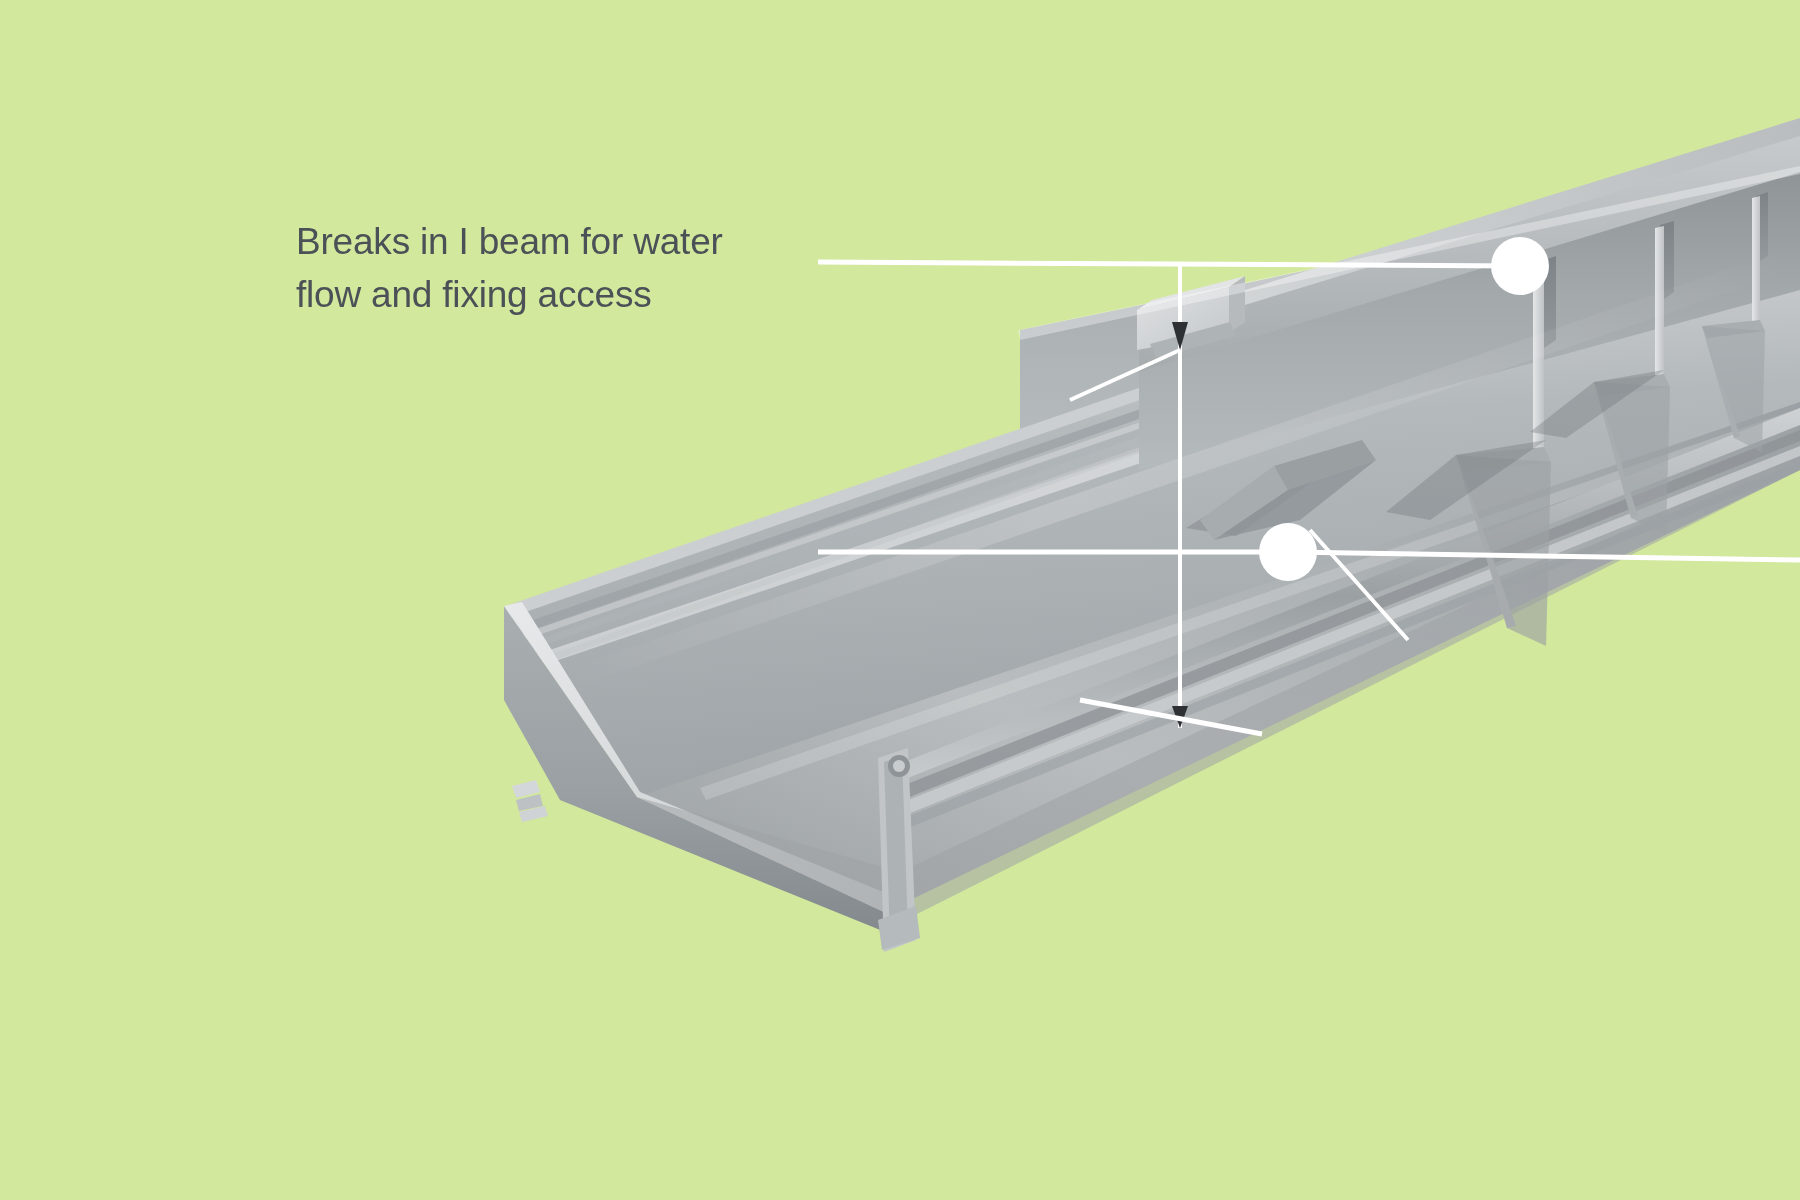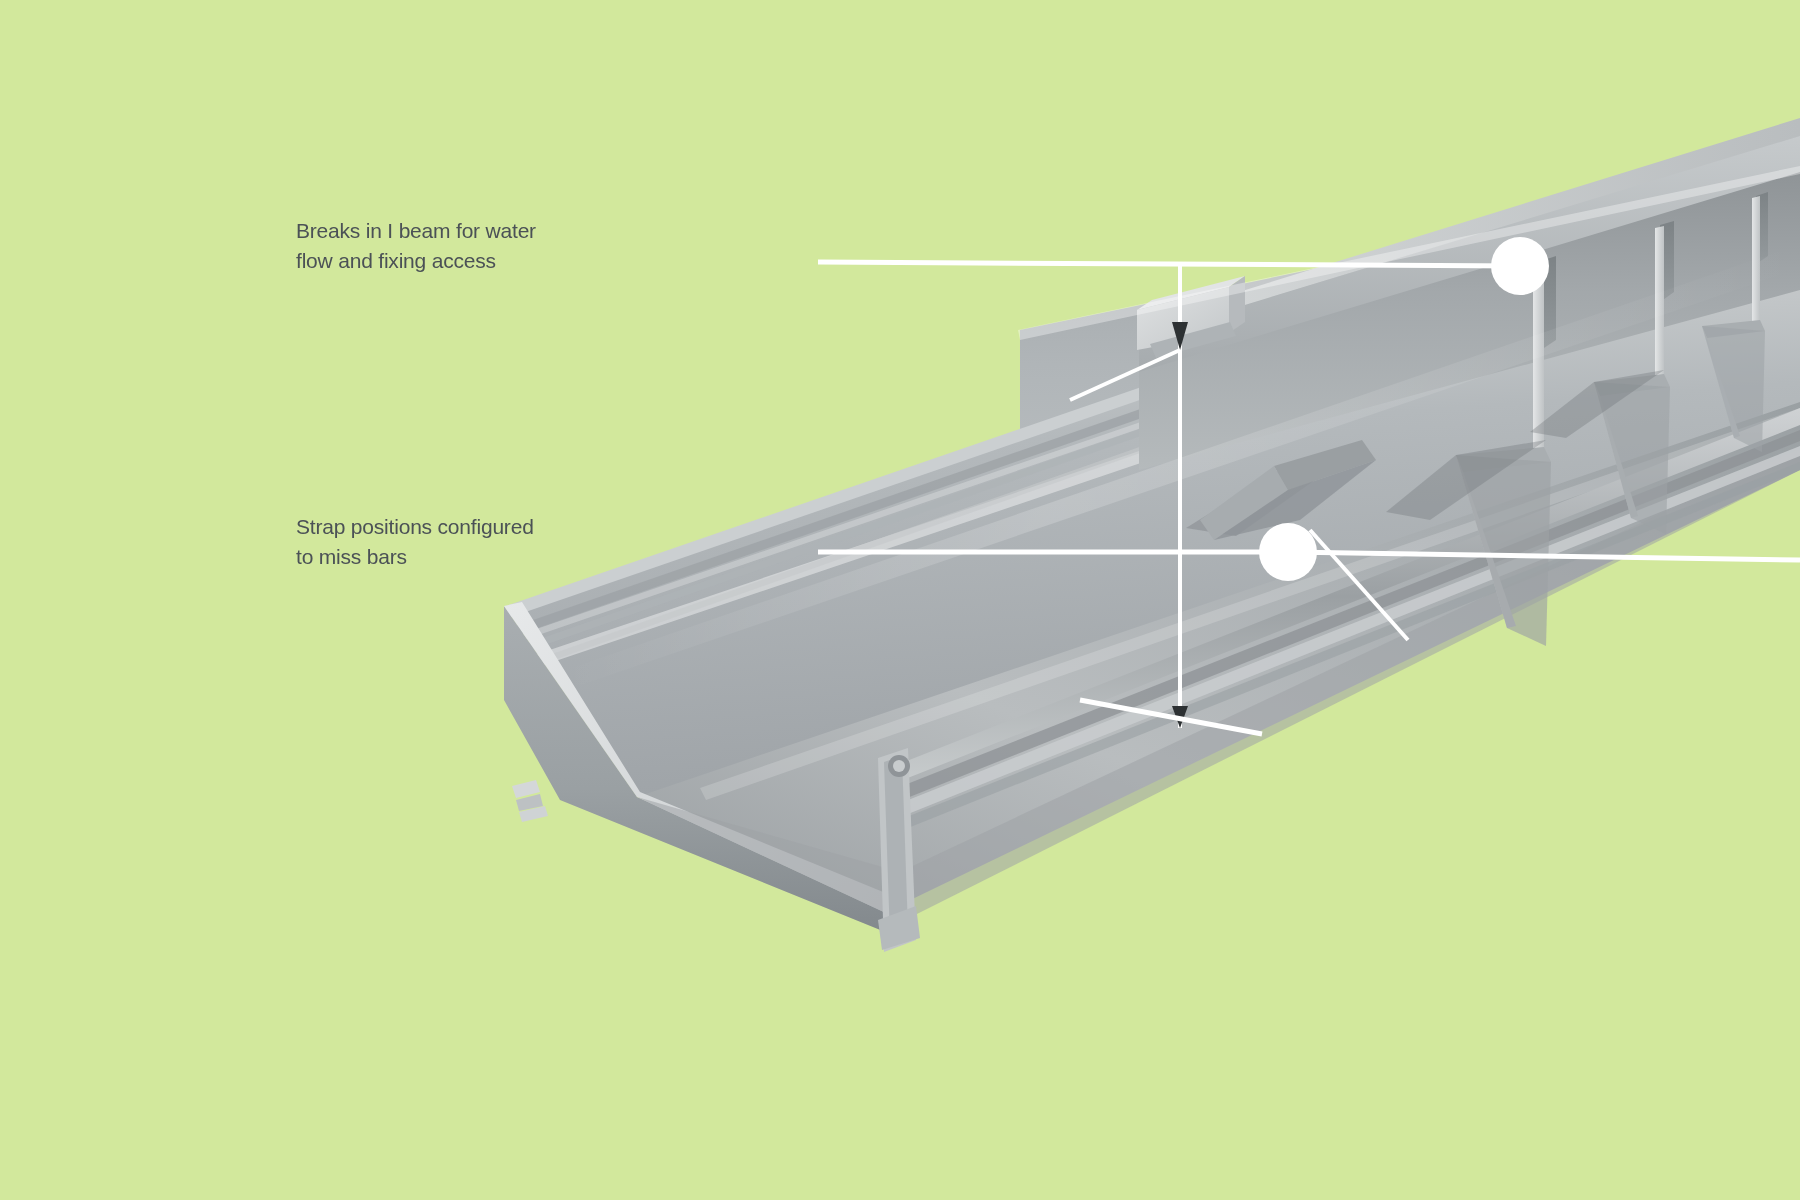--- a/index.html
+++ b/index.html
@@ -19,21 +19,21 @@
     inset: 0;
     background: #d2e89c;
   }
   #scene {
     position: absolute;
     inset: 0;
   }
   .callout {
     position: absolute;
     font-family: "Liberation Sans", sans-serif;
-    font-size: 21px;
+    font-size: 37px;
     line-height: 1.42;
     color: #4b5156;
     letter-spacing: -0.2px;
     white-space: pre-line;
     width: 520px;
   }
   #callout-1 { left: 296px; top: 216px; }
   #callout-2 { left: 296px; top: 512px; }
 </style>
 </head>
@@ -243,16 +243,14 @@
         <line x1="1310" y1="530" x2="1408" y2="640" stroke="#ffffff" stroke-width="4"></line>
         <circle cx="1288" cy="552" r="29" fill="#ffffff"></circle>
       </g>
 
     </g>
   </svg>
 
   <div class="callout" id="callout-1">Breaks in I beam for water
 flow and fixing access</div>
 
-  <div class="callout" id="callout-2">Strap positions configured
-to miss bars</div>
 
 </div>
 
 </body></html>

